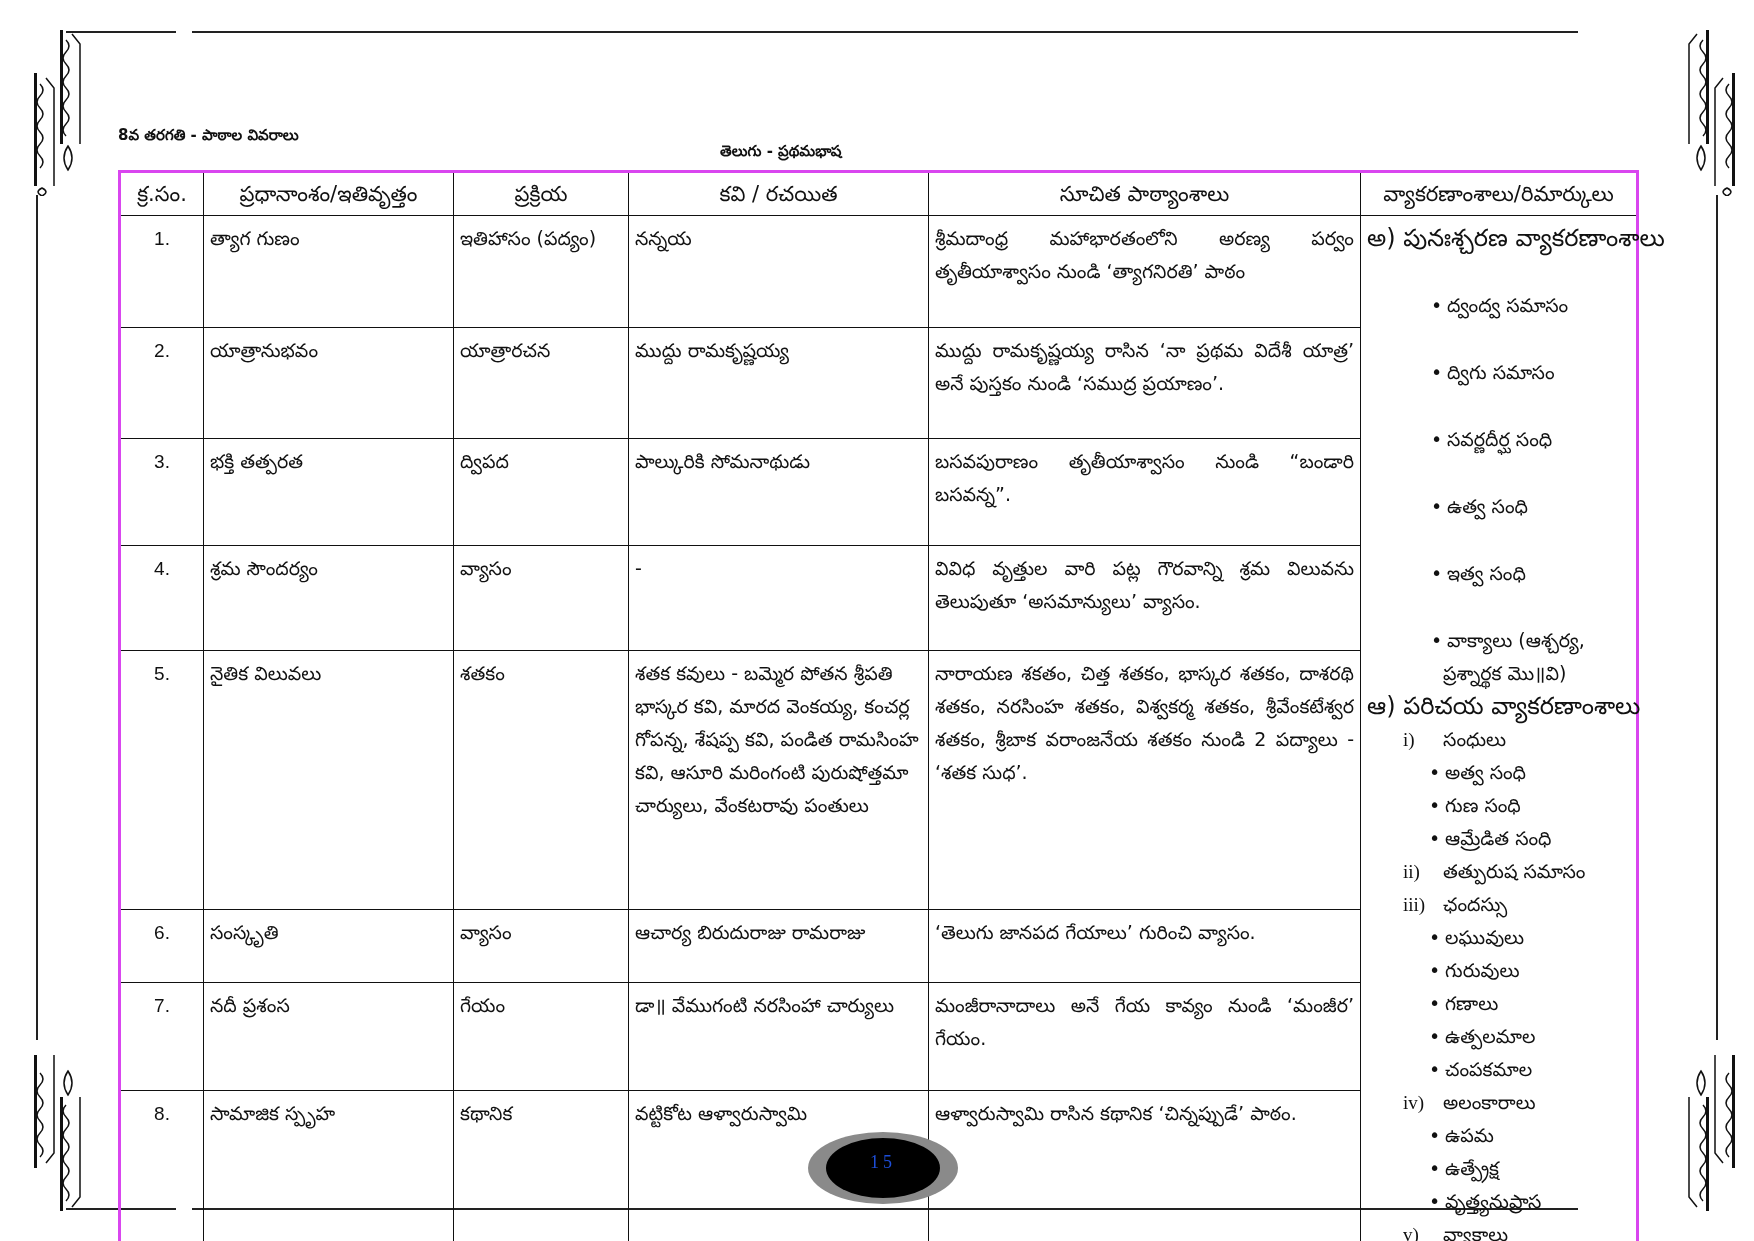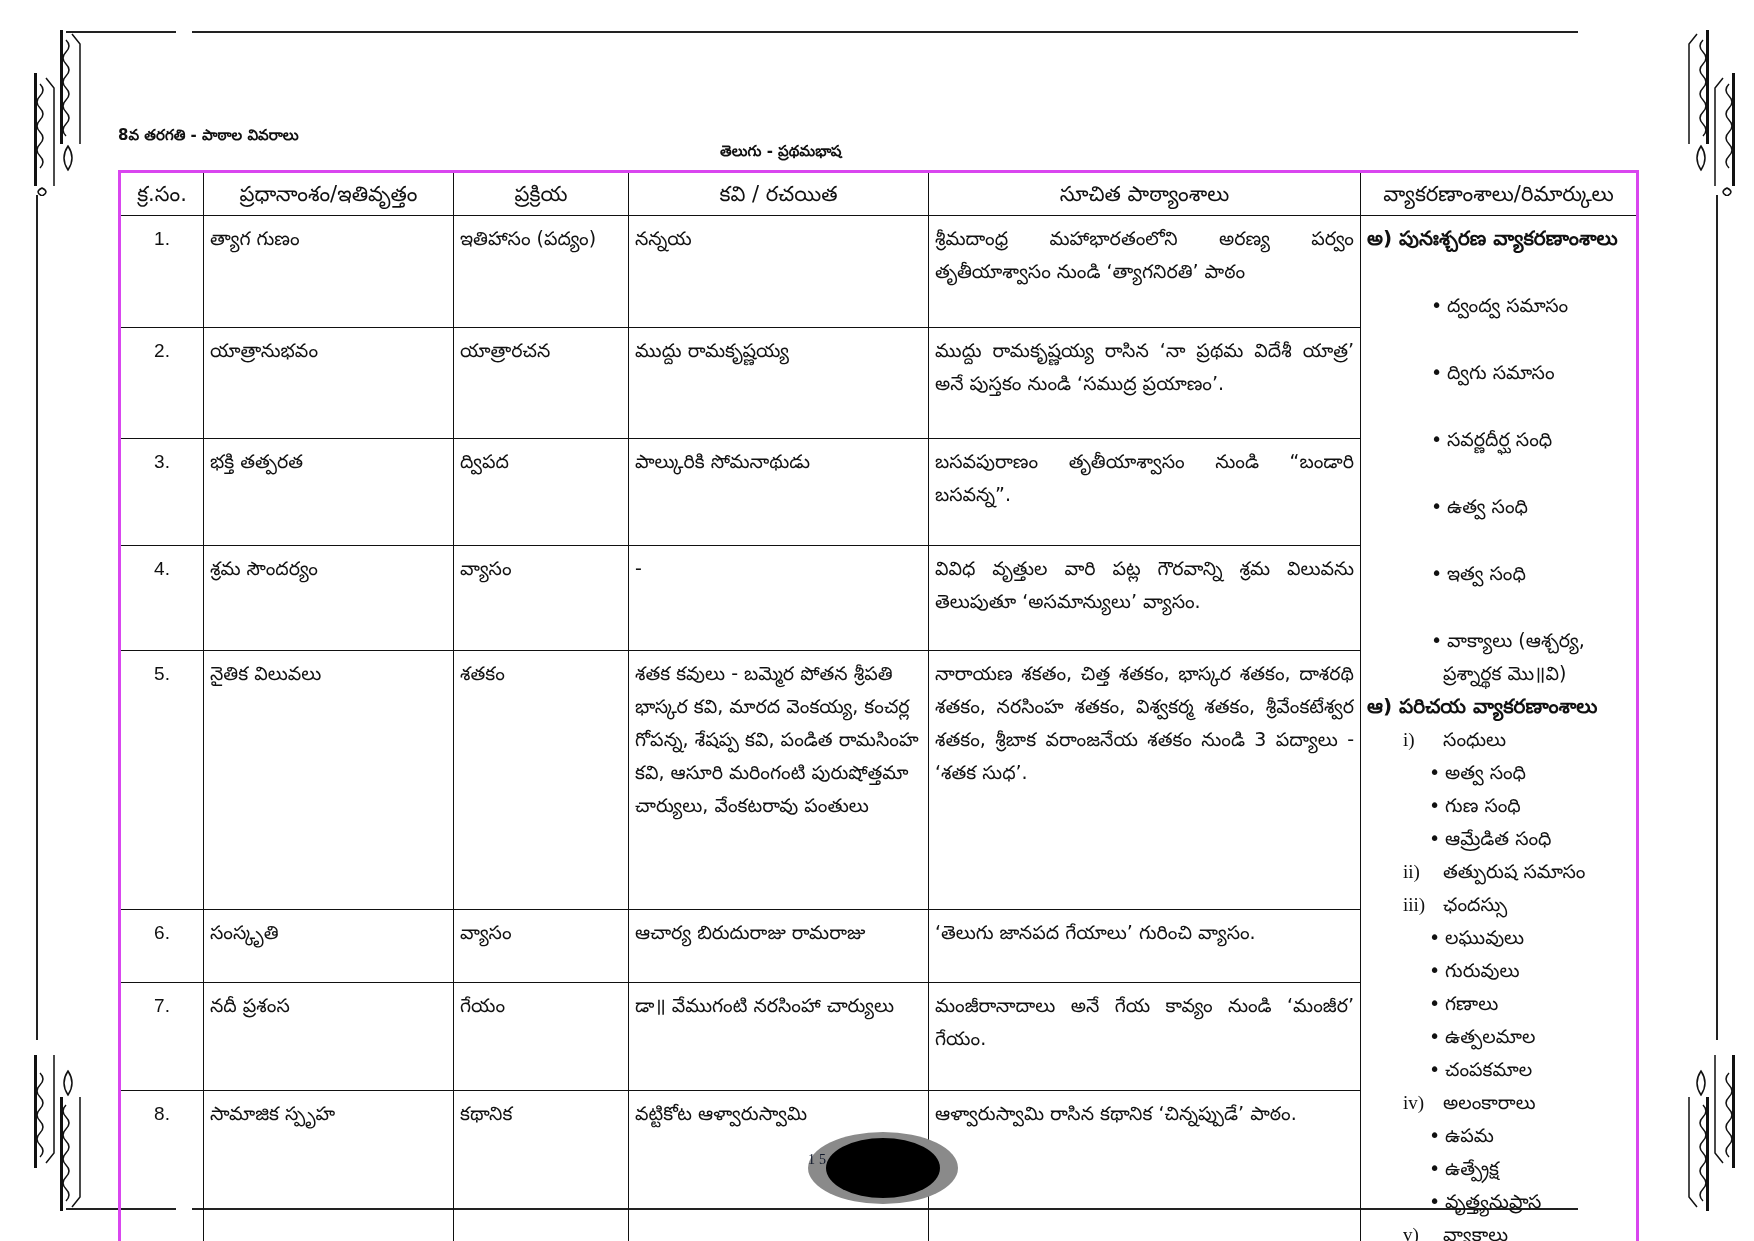--- a/index.html
+++ b/index.html
@@ -11,32 +11,32 @@
   .title-left { left: 118px; }
   .title-right { left: 720px; margin-top: 16px; }
   table.syllabus { position: absolute; left: 118px; top: 170px; width: 1518px; height: 952px;
          border-collapse: collapse; table-layout: fixed; font-size: 19px; }
   table.syllabus td, table.syllabus th { border: 1.5px solid #111; vertical-align: top; padding: 6px 6px; line-height: 33px; }
   table.syllabus { border: 3px solid #d946ef; }
   table.syllabus th { font-weight: normal; font-size: 21px; text-align: center; vertical-align: middle; height: 38px; padding: 2px 6px; }
   td.num { text-align: center; font-family: "Liberation Sans", sans-serif; }
   td.passage { text-align: justify; }
   td.grammar { padding: 4px 4px; line-height: 33px; font-size: 19px; }
-  .g-head { font-weight: bold; font-size: 20px; white-space: nowrap; }
+  .g-head { font-weight: normal; font-size: 24px; white-space: nowrap; }
   .g-sub { padding-left: 36px; white-space: nowrap; }
   .g-sub .roman { font-family: "Liberation Serif", serif; display: inline-block; min-width: 34px; }
   .g-bullet { padding-left: 62px; white-space: nowrap; }
   .g-bullet.l1 { padding-left: 64px; margin-top: 34px; }
   .g-cont { padding-left: 76px; white-space: nowrap; }
   .g-bullet::before { content: "\2022"; display: inline-block; width: 16px; }
   .page-badge { position: absolute; left: 808px; top: 1132px; width: 150px; height: 72px; }
   .page-badge .outer { position: absolute; inset: 0; border-radius: 50%; background: #8a8a8a; }
   .page-badge .inner { position: absolute; left: 18px; top: 6px; width: 114px; height: 60px; border-radius: 50%; background: #000; }
-  .page-badge .num { position: absolute; left: 0; right: 0; top: 20px; text-align: left; color: #0f172a;
-         font-family: "Liberation Serif", serif; font-size: 14px; letter-spacing: 4px; }
+  .page-badge .num { position: absolute; left: 0; right: 0; top: 20px; text-align: center; color: #1d4ed8;
+         font-family: "Liberation Serif", serif; font-size: 18px; letter-spacing: 4px; }
 </style>
 </head>
 <body>
 
 <div class="frame-line" style="left:66px;top:31px;width:110px;height:2px;"></div>
 <div class="frame-line" style="left:192px;top:31px;width:1386px;height:2px;"></div>
 <div class="frame-line" style="left:66px;top:1208px;width:110px;height:2px;"></div>
 <div class="frame-line" style="left:192px;top:1208px;width:1386px;height:2px;"></div>
 <div class="frame-line" style="left:36px;top:195px;width:2px;height:845px;"></div>
 <div class="frame-line" style="left:1716px;top:195px;width:2px;height:845px;"></div>
@@ -168,21 +168,21 @@
       <td>శ్రమ సౌందర్యం</td>
       <td>వ్యాసం</td>
       <td>-</td>
       <td class="passage">వివిధ వృత్తుల వారి పట్ల గౌరవాన్ని శ్రమ విలువను తెలుపుతూ ‘అసమాన్యులు’ వ్యాసం.</td>
     </tr>
     <tr style="height:213px">
       <td class="num">5.</td>
       <td>నైతిక విలువలు</td>
       <td>శతకం</td>
       <td>శతక కవులు - బమ్మెర పోతన శ్రీపతి భాస్కర కవి, మారద వెంకయ్య, కంచర్ల గోపన్న, శేషప్ప కవి, పండిత రామసింహ కవి, ఆసూరి మరింగంటి పురుషోత్తమా చార్యులు, వేంకటరావు పంతులు</td>
-      <td class="passage">నారాయణ శకతం, చిత్త శతకం, భాస్కర శతకం, దాశరథి శతకం, నరసింహ శతకం, విశ్వకర్మ శతకం, శ్రీవేంకటేశ్వర శతకం, శ్రీబాక వరాంజనేయ శతకం నుండి 3 పద్యాలు - ‘శతక సుధ’.</td>
+      <td class="passage">నారాయణ శకతం, చిత్త శతకం, భాస్కర శతకం, దాశరథి శతకం, నరసింహ శతకం, విశ్వకర్మ శతకం, శ్రీవేంకటేశ్వర శతకం, శ్రీబాక వరాంజనేయ శతకం నుండి 2 పద్యాలు - ‘శతక సుధ’.</td>
     </tr>
     <tr style="height:60px">
       <td class="num">6.</td>
       <td>సంస్కృతి</td>
       <td>వ్యాసం</td>
       <td>ఆచార్య బిరుదురాజు రామరాజు</td>
       <td class="passage">‘తెలుగు జానపద గేయాలు’ గురించి వ్యాసం.</td>
     </tr>
     <tr style="height:89px">
       <td class="num">7.</td>

